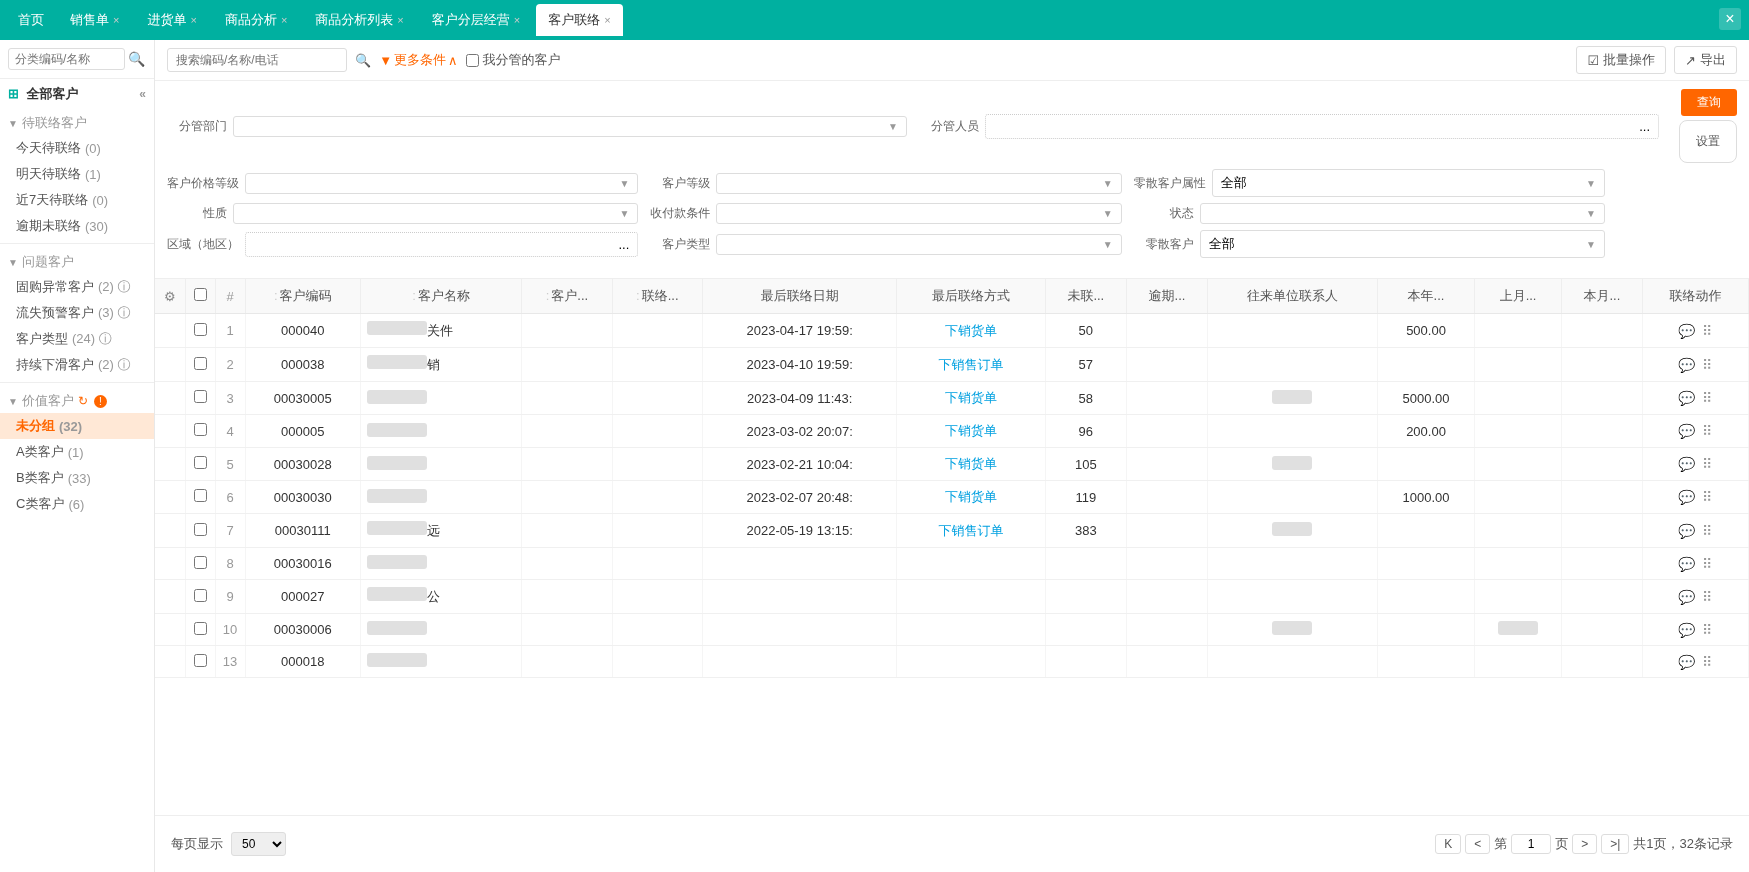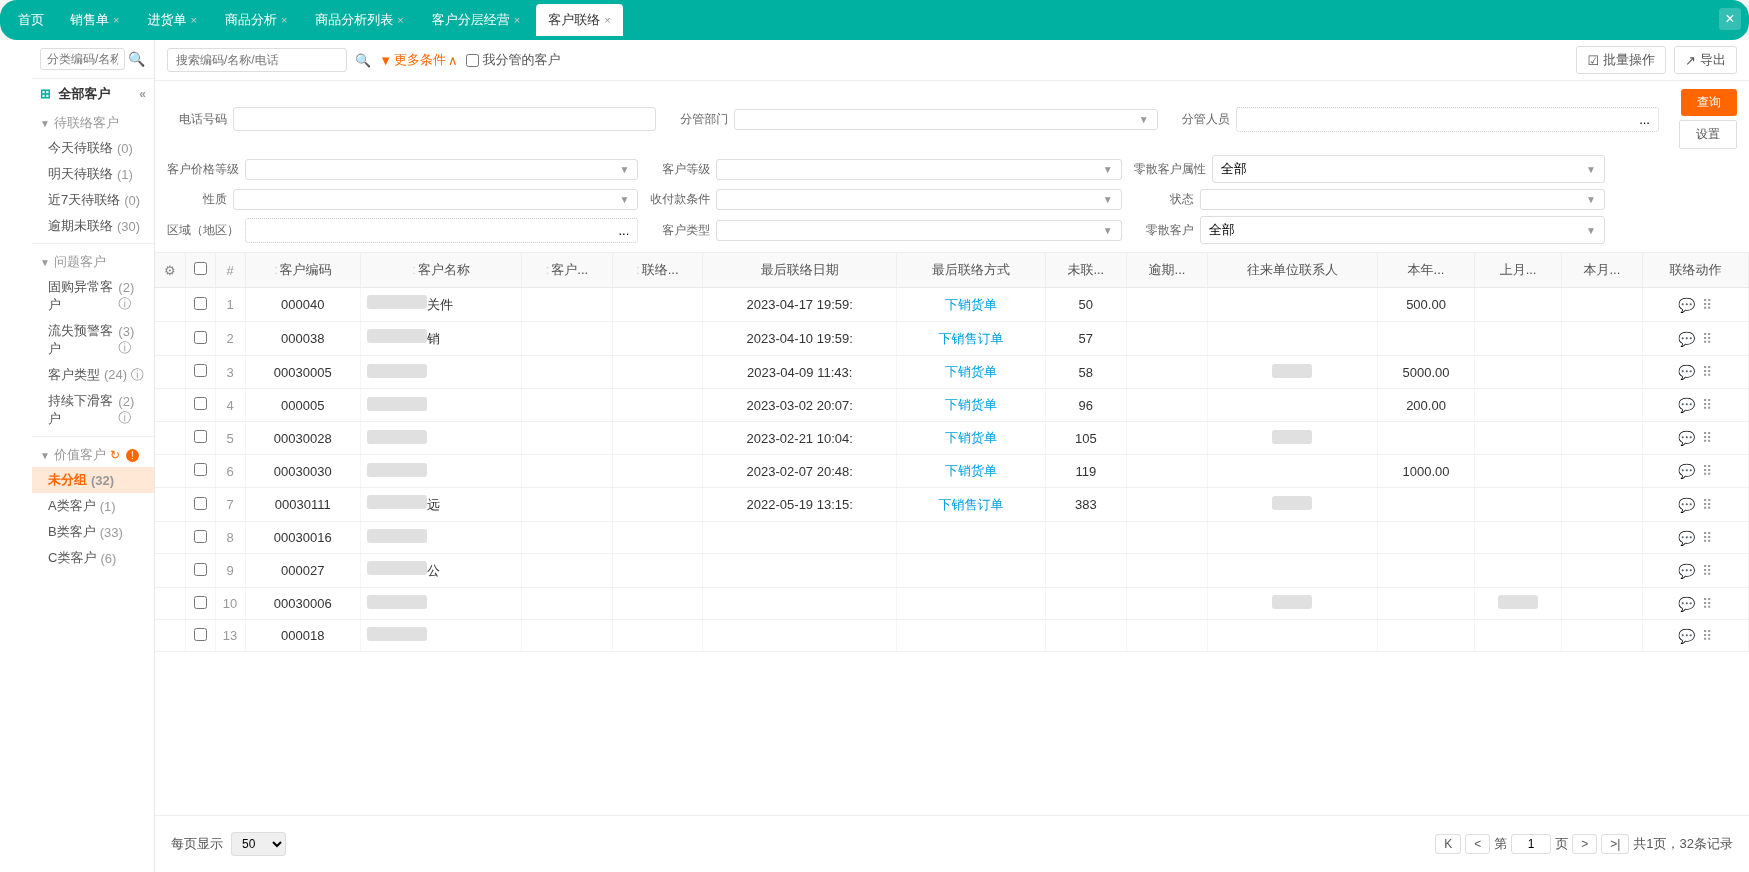--- a/index.html
+++ b/index.html
@@ -1,21 +1,21 @@
 <!DOCTYPE html>
 <html><head>
   <meta charset="utf-8">
   <style>
     * { box-sizing: border-box; margin: 0; padding: 0; font-family: 'Microsoft YaHei', Arial, sans-serif; font-size: 13px; }
     body { background: #f5f5f5; overflow: hidden; width: 1749px; height: 872px; }
 
     
     .top-nav {
       display: flex; align-items: center; background: #00b0a0; height: 40px; padding: 0 8px;
-      gap: 4px; position: relative; border-radius: 17px;
+      gap: 4px; position: relative;
     }
     .nav-tab {
       display: flex; align-items: center; padding: 0 12px; height: 32px; color: #fff;
       cursor: pointer; border-radius: 4px 4px 0 0; font-size: 13px; gap: 4px; white-space: nowrap;
     }
     .nav-tab.active { background: #fff; color: #333; }
     .nav-tab .close-icon { font-size: 11px; color: #ccc; cursor: pointer; }
     .nav-tab.active .close-icon { color: #999; }
     .nav-home { color: #fff; font-size: 13px; padding: 0 10px; cursor: pointer; }
     .nav-close-btn {
@@ -23,21 +23,21 @@
       background: rgba(255,255,255,0.2); border-radius: 3px; color: #fff;
       display: flex; align-items: center; justify-content: center; cursor: pointer; font-size: 16px;
     }
 
     
     .main-layout { display: flex; height: calc(872px - 40px); }
 
     
     .sidebar {
       width: 155px; background: #fff; border-right: 1px solid #e8e8e8;
-      overflow-y: auto; flex-shrink: 0; display: flex; flex-direction: column; padding-left: 32px;
+      overflow-y: auto; flex-shrink: 0; display: flex; flex-direction: column;
     }
     .sidebar-search {
       padding: 8px; display: flex; align-items: center; gap: 4px;
       border-bottom: 1px solid #eee;
     }
     .sidebar-search input {
       border: 1px solid #ddd; border-radius: 3px; padding: 3px 6px; width: 100%; font-size: 12px;
     }
     .sidebar-search-icon { color: #999; font-size: 14px; cursor: pointer; }
     .sidebar-section-header {
@@ -77,40 +77,40 @@
     .btn-batch { border: 1px solid #ddd; background: #fff; padding: 4px 10px; border-radius: 3px; cursor: pointer; color: #555; font-size: 12px; display: flex; align-items: center; gap: 4px; }
     .btn-export { border: 1px solid #ddd; background: #fff; padding: 4px 10px; border-radius: 3px; cursor: pointer; color: #555; font-size: 12px; display: flex; align-items: center; gap: 4px; }
 
     
     .adv-filter {
       background: #fff; padding: 8px 12px; border-bottom: 1px solid #eee;
     }
     .adv-filter-row {
       display: flex; align-items: center; gap: 12px; margin-bottom: 6px;
     }
-    .adv-filter-row:last-child { margin-bottom: 0; }
+    .adv-filter-row:last-child { margin-bottom: 12px; }
     .adv-field {
       display: flex; align-items: center; gap: 6px; flex: 1;
     }
     .adv-label { color: #666; white-space: nowrap; font-size: 12px; min-width: 60px; text-align: right; }
     .adv-input {
       border: 1px solid #ddd; border-radius: 3px; padding: 4px 8px; flex: 1; font-size: 12px;
     }
     .adv-select {
       border: 1px solid #ddd; border-radius: 3px; padding: 4px 8px; flex: 1; font-size: 12px;
       background: #fff; display: flex; align-items: center; justify-content: space-between; cursor: pointer;
     }
     .adv-select-arrow { color: #999; font-size: 10px; }
     .adv-btn-query {
       background: #ff6600; color: #fff; border: none; border-radius: 3px;
       padding: 5px 16px; cursor: pointer; font-size: 12px;
     }
     .adv-btn-reset {
-      background: #fff; color: #555; border: 1px solid #ddd; border-radius: 2px;
-      padding: 5px 16px; cursor: pointer; font-size: 12px;
+      background: #fff; color: #555; border: 1px solid #ddd; border-radius: 8px;
+      padding: 12px 16px; cursor: pointer; font-size: 12px;
     }
     .adv-btn-area { display: flex; flex-direction: column; gap: 4px; align-items: flex-end; margin-left: 8px; }
     .adv-field-dotted { border: 1px dotted #ccc; }
 
     
     .table-container { flex: 1; overflow: auto; background: #fff; }
     table { width: 100%; border-collapse: collapse; font-size: 12px; }
     thead tr { background: #f9f9f9; position: sticky; top: 0; z-index: 5; }
     th {
       padding: 8px 6px; border-bottom: 1px solid #e8e8e8; border-right: 1px solid #eee;
@@ -302,24 +302,20 @@
           <span>↗</span>
           <span>导出</span>
         </button>
       </div>
     </div>
 
     <div class="adv-filter">
 
       <div class="adv-filter-row">
         <div class="adv-field">
-          <span class="adv-label">电话号码</span>
-          <input class="adv-input" type="text" style="">
-        </div>
-        <div class="adv-field">
           <span class="adv-label">分管部门</span>
           <div class="adv-select">
             <span></span>
             <span class="adv-select-arrow">▼</span>
           </div>
         </div>
         <div class="adv-field">
           <span class="adv-label">分管人员</span>
           <div class="adv-select adv-field-dotted" style="flex:1; justify-content:flex-end;">
             <span>...</span>

